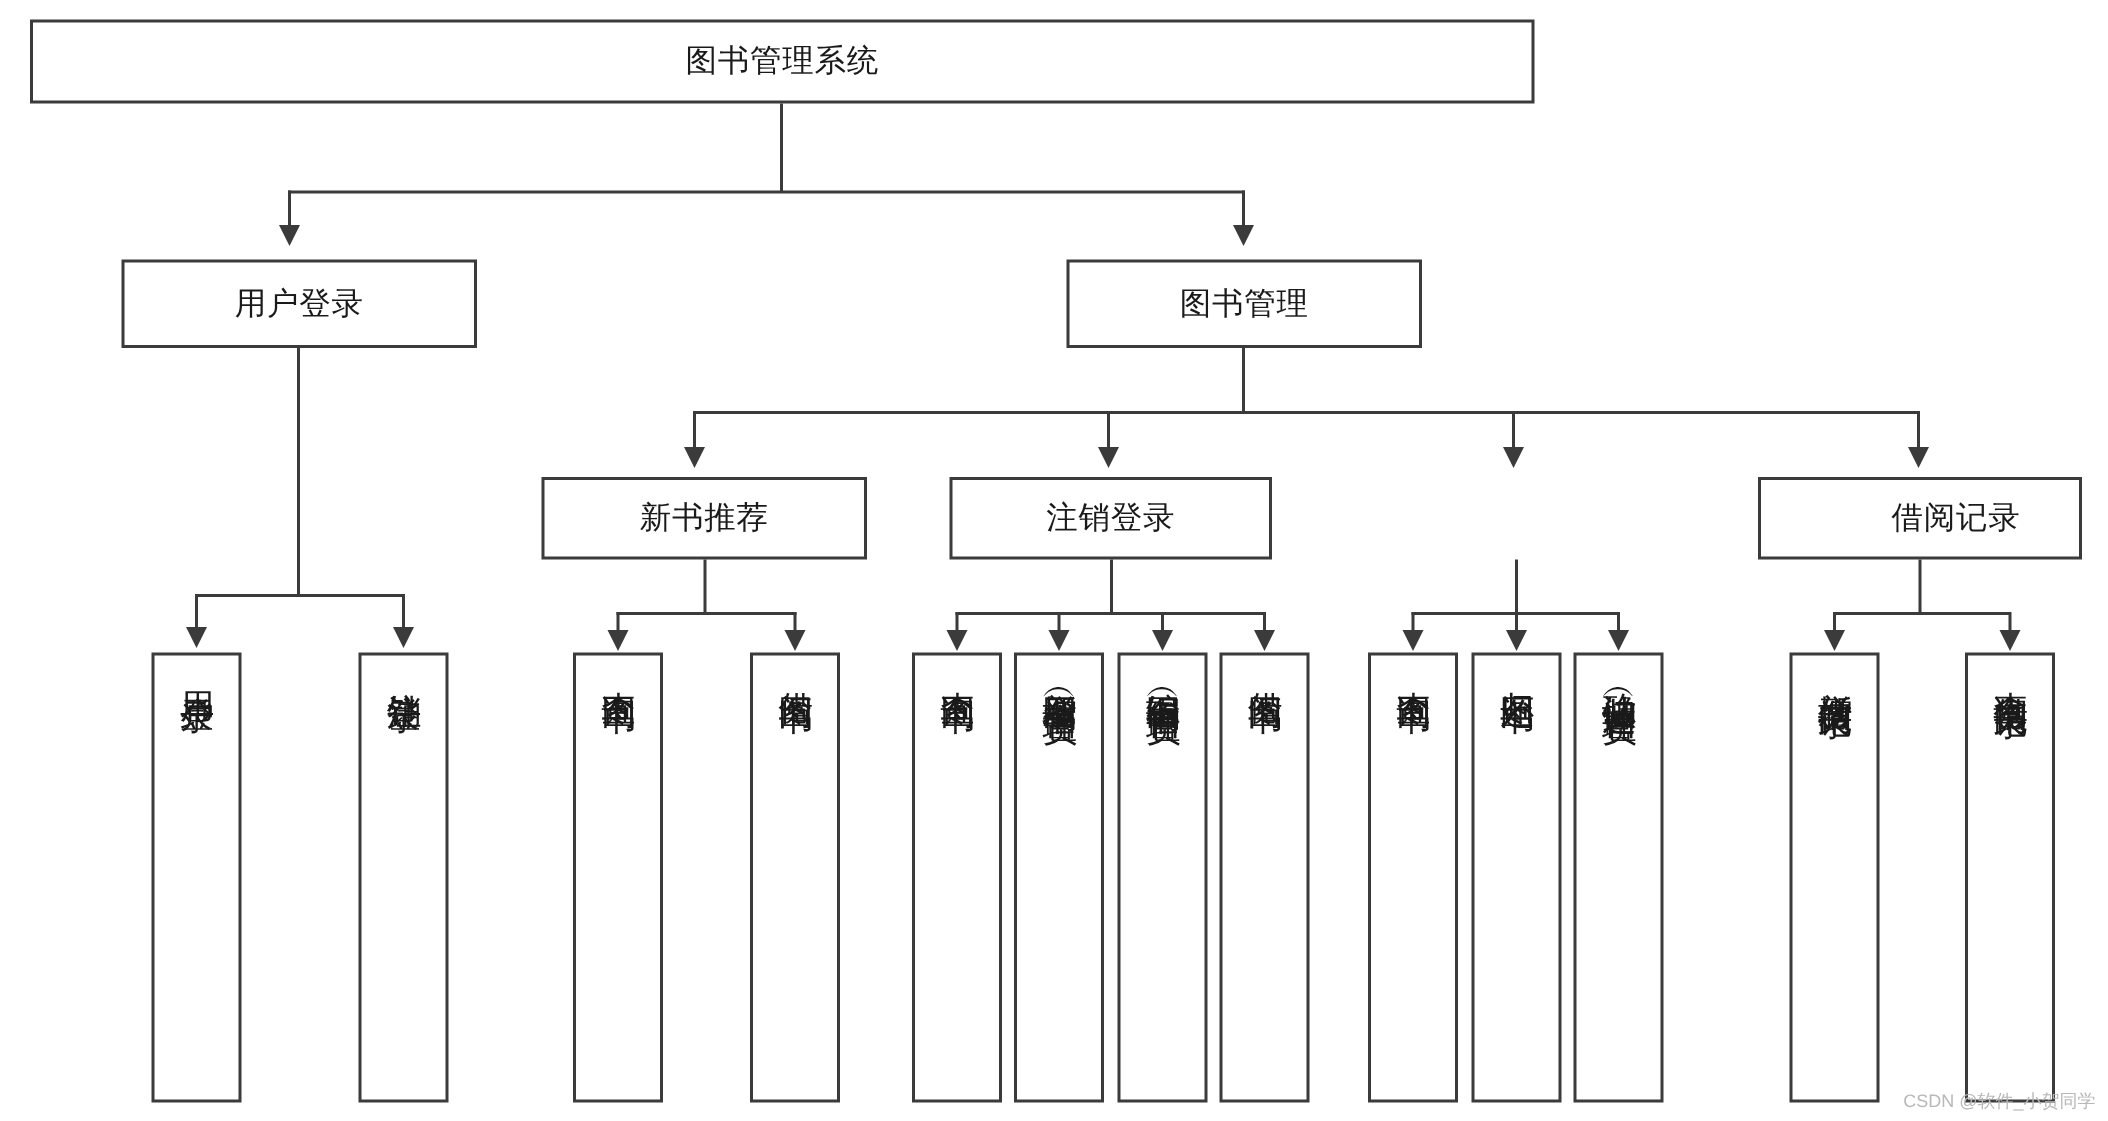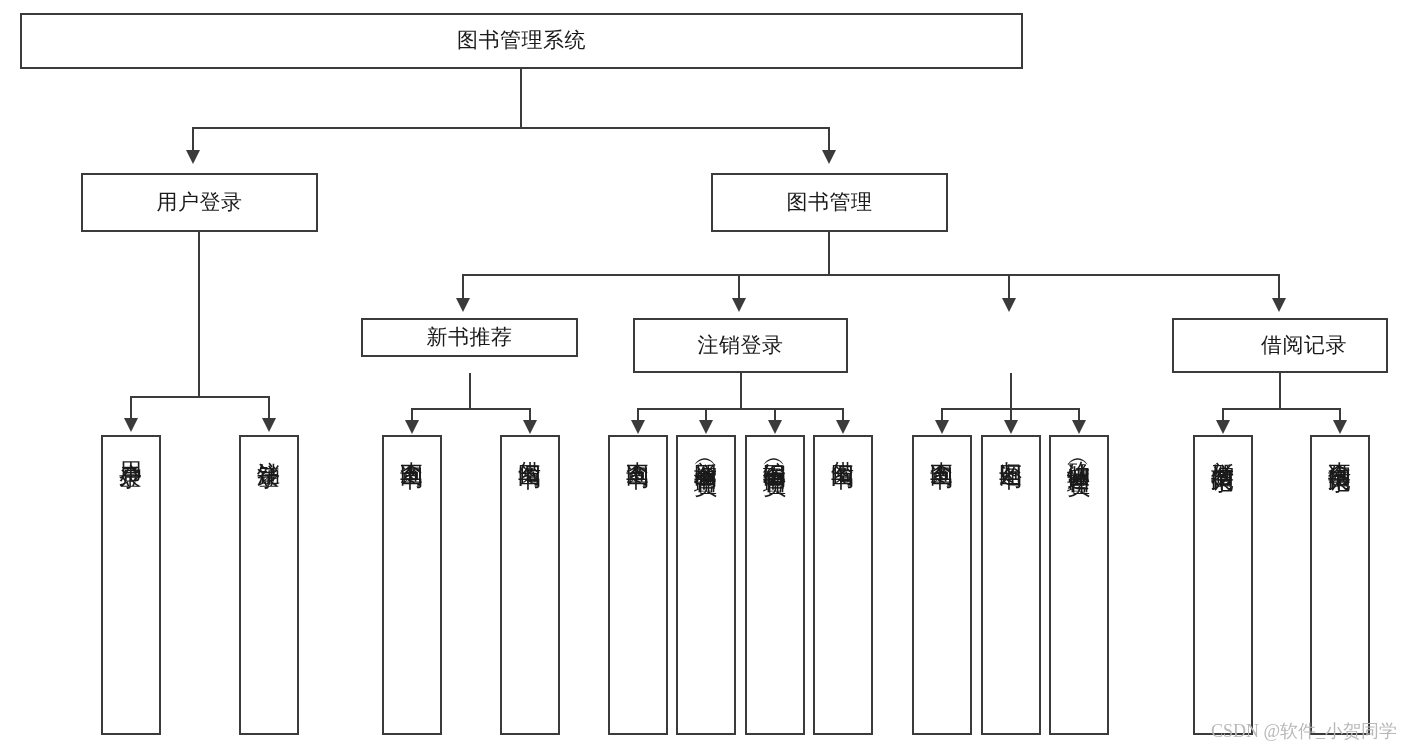--- a/index.html
+++ b/index.html
@@ -64,24 +64,24 @@
     width:0;height:0;
     border-left:7px solid transparent;
     border-right:7px solid transparent;
     border-top:14px solid #3b3b3b;
   }
   
   #watermark{
     position:absolute;
     right:8px;
     bottom:4px;
-    font-size:18px;
+    font-size:12px;
     color:#b8b8b8;
     white-space:nowrap;
-    font-family:Liberation Serif, serif;
+    font-family:Liberation Sans, sans-serif;
     pointer-events:none;
   }
 </style>
 </head>
 <body>
 
 <div id="canvas">
 
   <div class="node h root" style="left:20px;top:13px;width:1003px;height:56px;">
     <span class="lbl">图书管理系统</span>
@@ -114,21 +114,21 @@
   <div class="hline" style="left:462px;top:274px;width:818px;height:2px;"></div>
   <div class="vline" style="left:462px;top:274px;width:2px;height:25px;"></div>
   <div class="arrow" style="left:456px;top:298px;"></div>
   <div class="vline" style="left:738px;top:274px;width:2px;height:25px;"></div>
   <div class="arrow" style="left:732px;top:298px;"></div>
   <div class="vline" style="left:1008px;top:274px;width:2px;height:25px;"></div>
   <div class="arrow" style="left:1002px;top:298px;"></div>
   <div class="vline" style="left:1278px;top:274px;width:2px;height:25px;"></div>
   <div class="arrow" style="left:1272px;top:298px;"></div>
 
-  <div class="node h" style="left:361px;top:318px;width:217px;height:39px;">
+  <div class="node h" style="left:361px;top:318px;width:217px;height:55px;">
     <span class="lbl">新书推荐</span>
   </div>
   <div class="node h" style="left:633px;top:318px;width:215px;height:55px;">
     <span class="lbl">注销登录</span>
   </div>
   <div class="node h" style="left:1172px;top:318px;width:216px;height:55px;padding-left:48px;">
     <span class="lbl">借阅记录</span>
   </div>
 
   <div class="vline" style="left:469px;top:373px;width:2px;height:36px;"></div>

